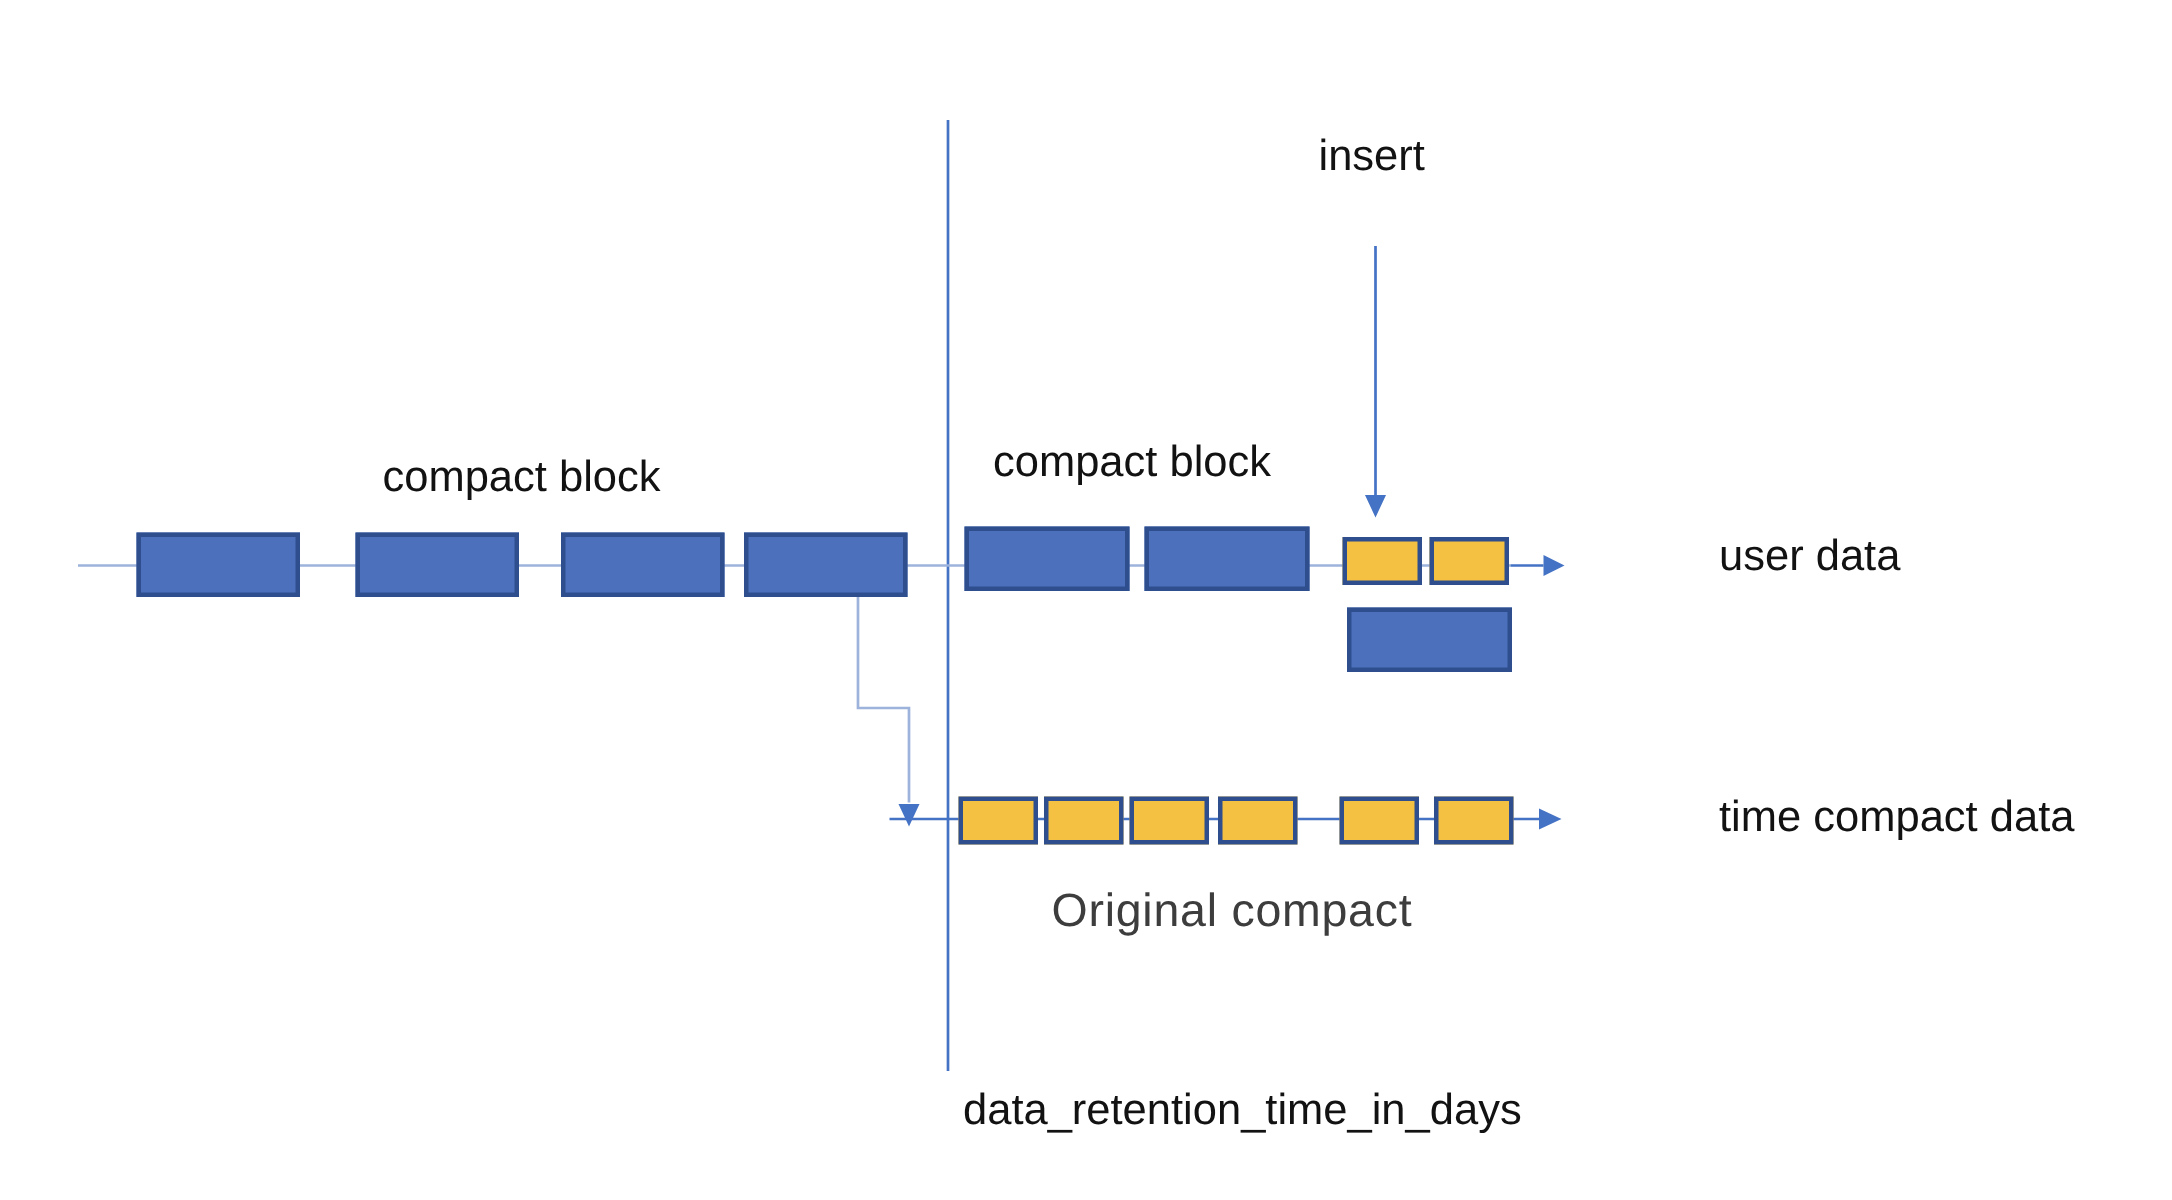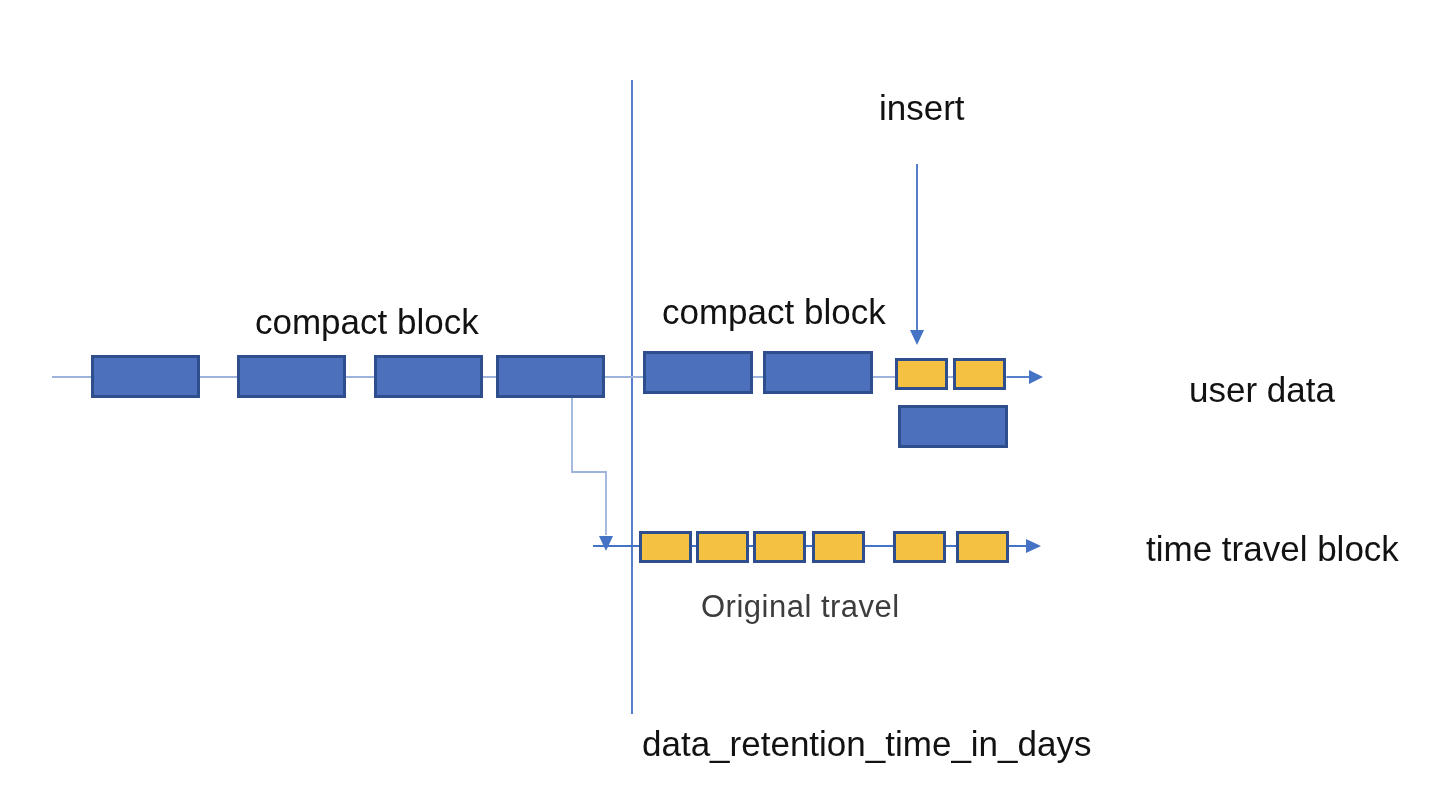--- a/index.html
+++ b/index.html
@@ -40,21 +40,21 @@
     position: absolute;
     box-sizing: border-box;
     border: 3px solid var(--block-border, #2E4E8E);
   }
   .block.blue { background: var(--block-blue, #4C70BC); }
   .block.yellow { background: var(--block-yellow, #F4C142); }
   .lbl {
     position: absolute;
     white-space: nowrap;
     color: var(--text-black, #121212);
-    font-size: 35px;
+    font-size: 29px;
     font-weight: 500;
     line-height: 1.1;
   }
   .lbl.gray {
     color: var(--text-gray, #3d3d3d);
     font-size: 31px;
     font-weight: 400;
     letter-spacing: 0.5px;
   }
 </style>
@@ -98,21 +98,21 @@
       <div class="block yellow" style="left: 893px; top: 531px; width: 53px; height: 32px;"></div>
       <div class="block yellow" style="left: 956px; top: 531px; width: 53px; height: 32px;"></div>
     </div>
 
   <div class="lbl" style="left:255px; top:303px;">compact block</div>
 
   <div class="lbl" style="left:662px; top:293px;">compact block</div>
 
   <div class="lbl" style="left:879px; top:89px;">insert</div>
 
-  <div class="lbl" style="left:1146px; top:371px;margin-left:43px;">user data</div>
+  <div class="lbl" style="left:1146px; top:356px;">user data</div>
 
-  <div class="lbl" style="left:1146px; top:530px;">time travel block</div>
+  <div class="lbl" style="left:1146px; top:530px;">time compact data</div>
 
-  <div class="lbl gray" style="left:701px; top:590px;">Original travel</div>
+  <div class="lbl gray" style="left:701px; top:590px;">Original compact</div>
 
   <div class="lbl" style="left:642px; top:684px;margin-top:41px;">data_retention_time_in_days</div>
 
 </div>
 
 </body></html>

